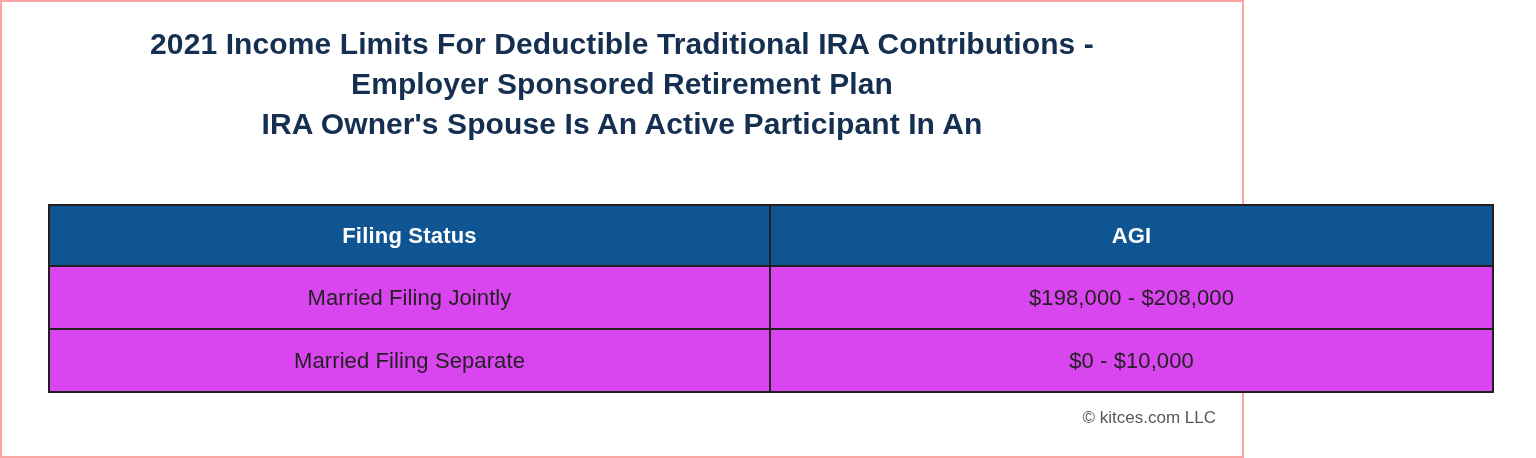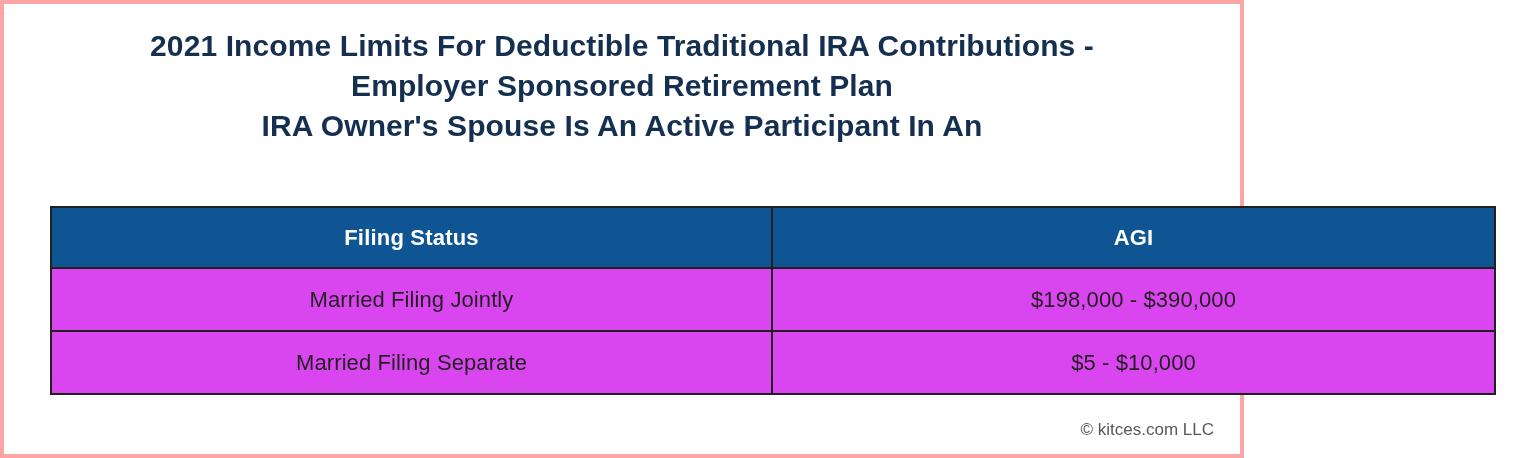--- a/index.html
+++ b/index.html
@@ -11,21 +11,21 @@
     height: 458px;
     background: #ffffff;
     font-family: "Liberation Sans", sans-serif;
     overflow: hidden;
   }
 
   .infographic {
     box-sizing: border-box;
     width: 1244px;
     height: 458px;
-    border: 4px solid #fca5a5;
+    border: 2px solid #fca5a5;
     background: #ffffff;
     position: relative;
   }
 
   .inner {
     box-sizing: border-box;
     width: 100%;
     height: 100%;
     padding: 0;
     position: relative;
@@ -86,21 +86,21 @@
     height: 59px;
     letter-spacing: 0.1px;
   }
 
   col.col-status { width: 721px; }
   col.col-agi    { width: 723px; }
 
   .credit {
     position: absolute;
     right: 26px;
-    bottom: 14px;
+    bottom: 28px;
     color: #58585a;
     font-size: 17px;
     font-family: "Liberation Sans", sans-serif;
     white-space: nowrap;
   }
 </style>
 </head>
 <body>
 
 <div class="infographic">
@@ -120,25 +120,25 @@
         </colgroup>
         <thead>
           <tr>
             <th>Filing Status</th>
             <th>AGI</th>
           </tr>
         </thead>
         <tbody>
           <tr>
             <td>Married Filing Jointly</td>
-            <td>$198,000 - $390,000</td>
+            <td>$198,000 - $208,000</td>
           </tr>
           <tr>
             <td>Married Filing Separate</td>
-            <td>$5 - $10,000</td>
+            <td>$0 - $10,000</td>
           </tr>
         </tbody>
       </table>
     </div>
 
     <div class="credit">© kitces.com LLC</div>
 
   </div>
 </div>
 

